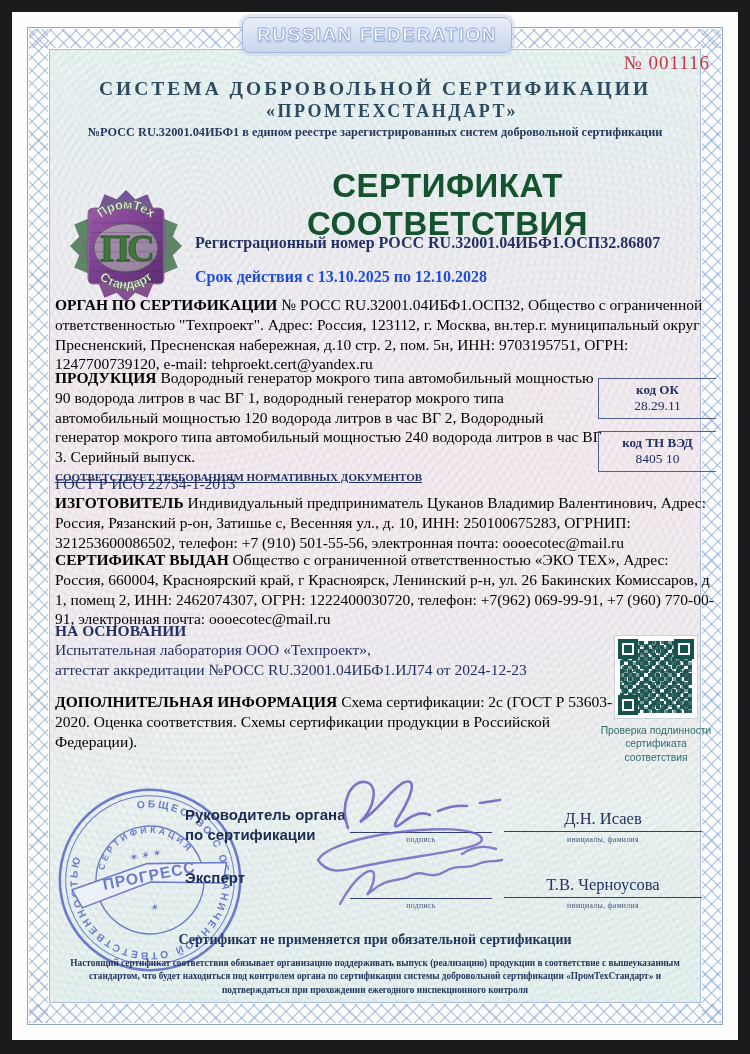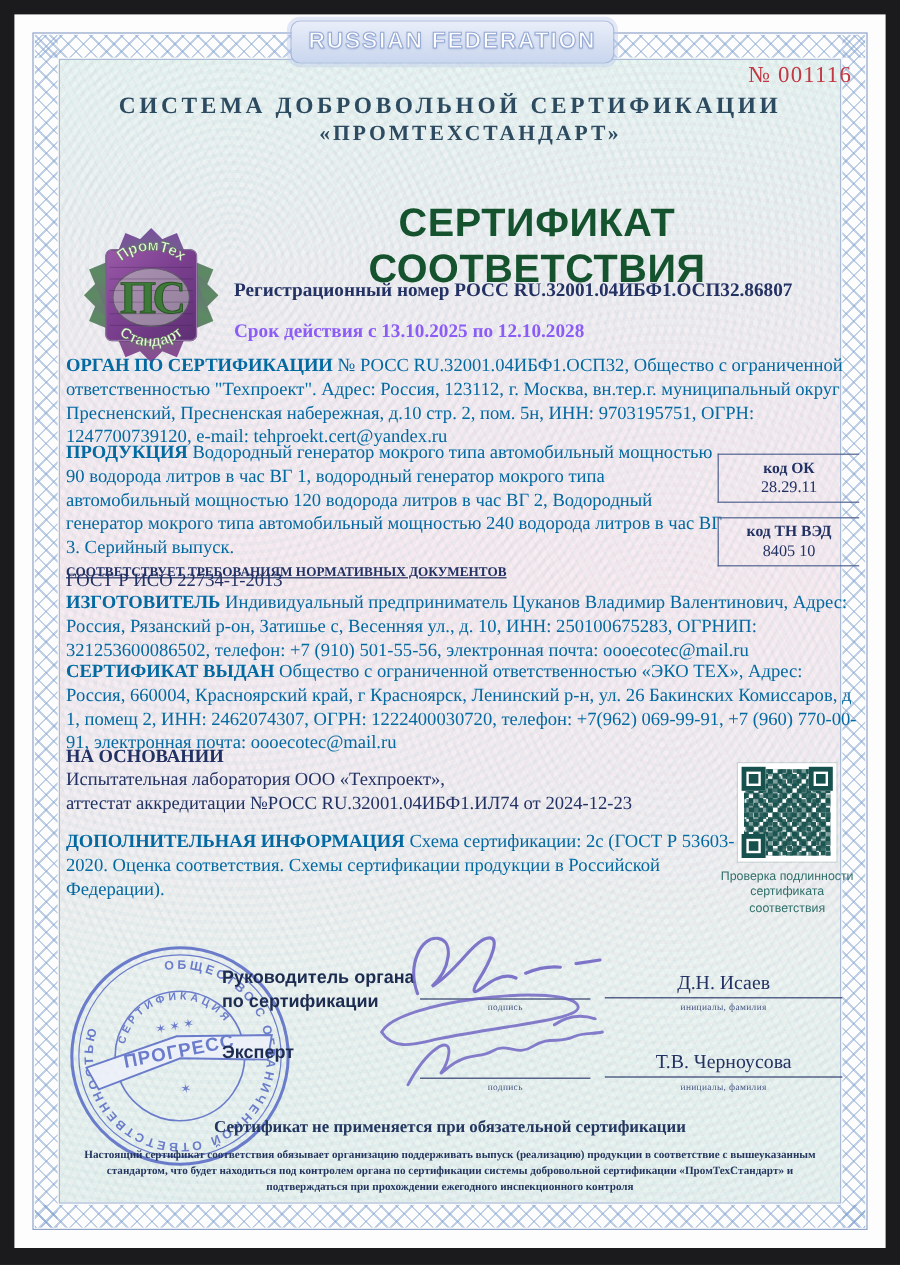--- a/index.html
+++ b/index.html
@@ -19,37 +19,37 @@
   .guilloche{position:absolute;inset:38px;overflow:hidden;
     background:linear-gradient(180deg,#eaf5f2 0%,#edf2f2 12%,#f5edf2 30%,#f8ecf1 46%,#f4eef2 62%,#edf4f1 80%,#e8f3f0 100%);}
   .guilloche::before{content:"";position:absolute;inset:0;opacity:.9;background:
     repeating-radial-gradient(circle at 22% 18%,rgba(110,170,182,.06) 0 3px,transparent 3px 7px),
     repeating-radial-gradient(circle at 78% 55%,rgba(196,140,172,.05) 0 3px,transparent 3px 7px),
     repeating-linear-gradient(62deg,rgba(118,170,185,.05) 0 2px,transparent 2px 6px),
     repeating-linear-gradient(-62deg,rgba(118,170,185,.05) 0 2px,transparent 2px 6px);}
   
   .abs{position:absolute;}
   .serif{font-family:"Liberation Serif","DejaVu Serif",serif;}
-  .para{font-size:15.5px;line-height:1.28;color:#0369a1;}
+  .para{font-size:15.5px;line-height:1.28;color:#000000;}
   .para b{font-weight:700;}
   
   .banner{left:230px;top:5px;width:268px;height:34px;border:1.5px solid #a6b7dc;border-radius:8px;
     background:linear-gradient(#e9eef9,#c9d6ee);box-shadow:0 0 0 3px rgba(190,205,235,.45);
     display:flex;align-items:center;justify-content:center;}
   .banner span{font-family:"Liberation Sans",sans-serif;font-weight:800;font-size:19px;letter-spacing:1.5px;
     color:#fff;-webkit-text-stroke:.9px #96aad5;text-shadow:0 1px 2px rgba(120,140,190,.55);}
   .cert-no{right:28px;top:40px;font-size:19px;color:#c23944;letter-spacing:1px;}
   .sys1{left:0;right:0;top:66px;text-align:center;font-size:19.5px;font-weight:600;letter-spacing:3px;color:#2d4b60;}
   .sys2{left:0;right:0;top:89px;text-align:center;font-size:18px;font-weight:600;letter-spacing:2.5px;color:#2d4b60;padding-left:34px;}
   .sysreg{left:0;right:0;top:113px;text-align:center;font-size:12.3px;font-weight:700;color:#26395f;}
   
   .title{left:180px;right:35px;top:155px;text-align:center;font-family:"Liberation Sans",sans-serif;
     font-weight:800;font-size:33px;letter-spacing:.5px;color:#14532d;}
   .regline{left:183px;top:222px;font-size:16px;font-weight:600;color:#243263;}
-  .validity{left:183px;top:256px;font-size:16px;font-weight:600;color:#8b5cf6;}
+  .validity{left:183px;top:256px;font-size:16px;font-weight:600;color:#1d4ed8;}
   
   .organ{left:43px;top:283px;width:664px;}
   .product{left:43px;top:356px;width:548px;}
   .codes{left:586px;top:366px;width:118px;}
   .codebox{border-left:1.2px solid #51618f;border-top:1.2px solid #51618f;border-bottom:1.2px solid #51618f;
     padding:3px 4px 4px 4px;text-align:center;margin-bottom:12px;}
   .codebox .cl{font-size:13px;font-weight:700;}
   .codebox .cv{font-size:13.5px;}
   .standards-h{left:43px;top:459px;width:664px;font-size:11px;font-weight:700;text-decoration:underline;}
   .standards-t{left:43px;top:463px;width:664px;font-size:15.5px;}
@@ -104,20 +104,21 @@
     <div class="band left"></div>
     <div class="band right"></div>
     <div class="inner-line"></div>
 
     <div class="abs banner">
       <span>RUSSIAN FEDERATION</span>
     </div>
     <div class="abs cert-no serif">№ 001116</div>
     <div class="abs sys1 serif">СИСТЕМА ДОБРОВОЛЬНОЙ СЕРТИФИКАЦИИ</div>
     <div class="abs sys2 serif">«ПРОМТЕХСТАНДАРТ»</div>
+    <div class="abs sysreg serif">№РОСС RU.32001.04ИБФ1 в едином реестре зарегистрированных систем добровольной сертификации</div>
 
     <div class="abs" style="left:54px;top:176px;width:120px;height:116px;">
       <svg viewBox="0 0 120 120" width="120" height="116">
         <defs>
           <linearGradient id="spikeG" x1="0" y1="0" x2="1" y2="1">
             <stop offset="0" stop-color="#7b4f9e"></stop>
               <stop offset=".5" stop-color="#5c8a63"></stop>
               <stop offset="1" stop-color="#8a4796"></stop>
           </linearGradient>
           <linearGradient id="badgeG" x1="0" y1="0" x2="1" y2="1">

